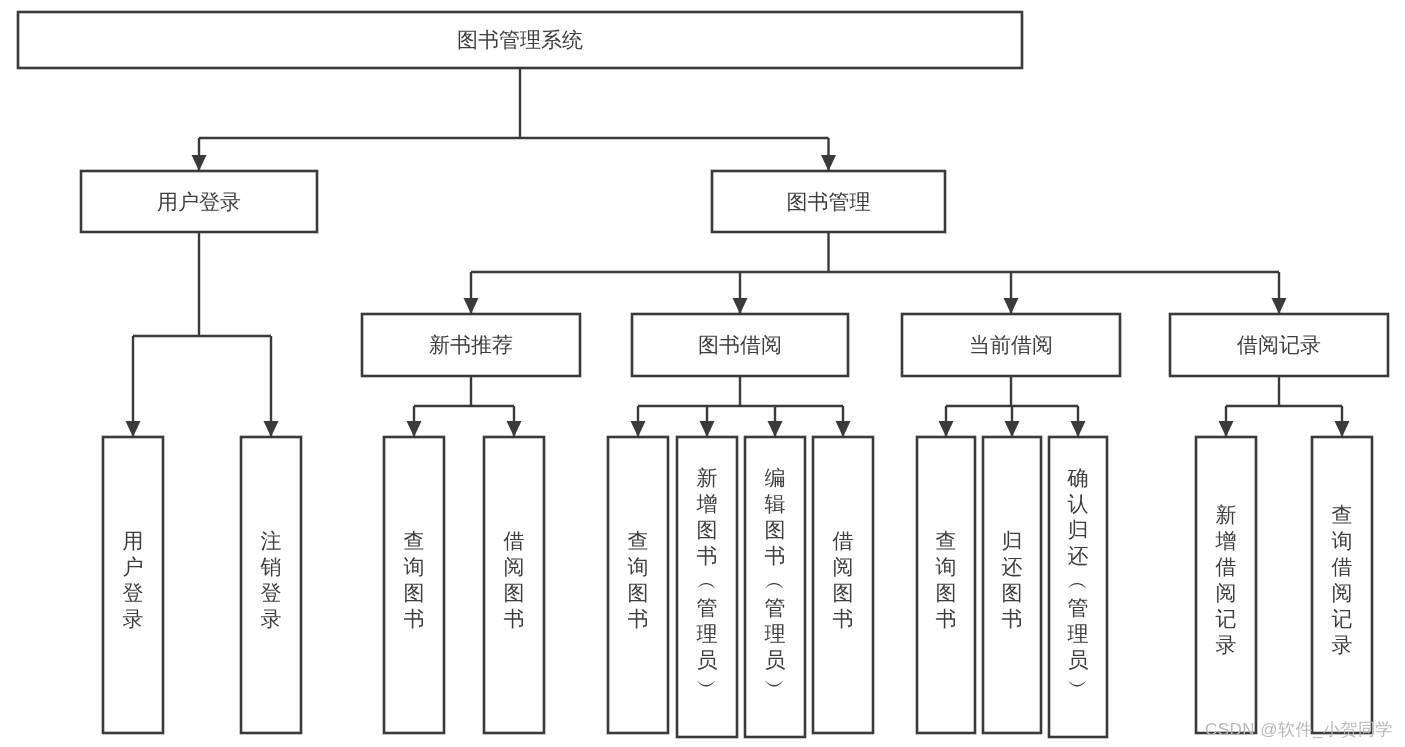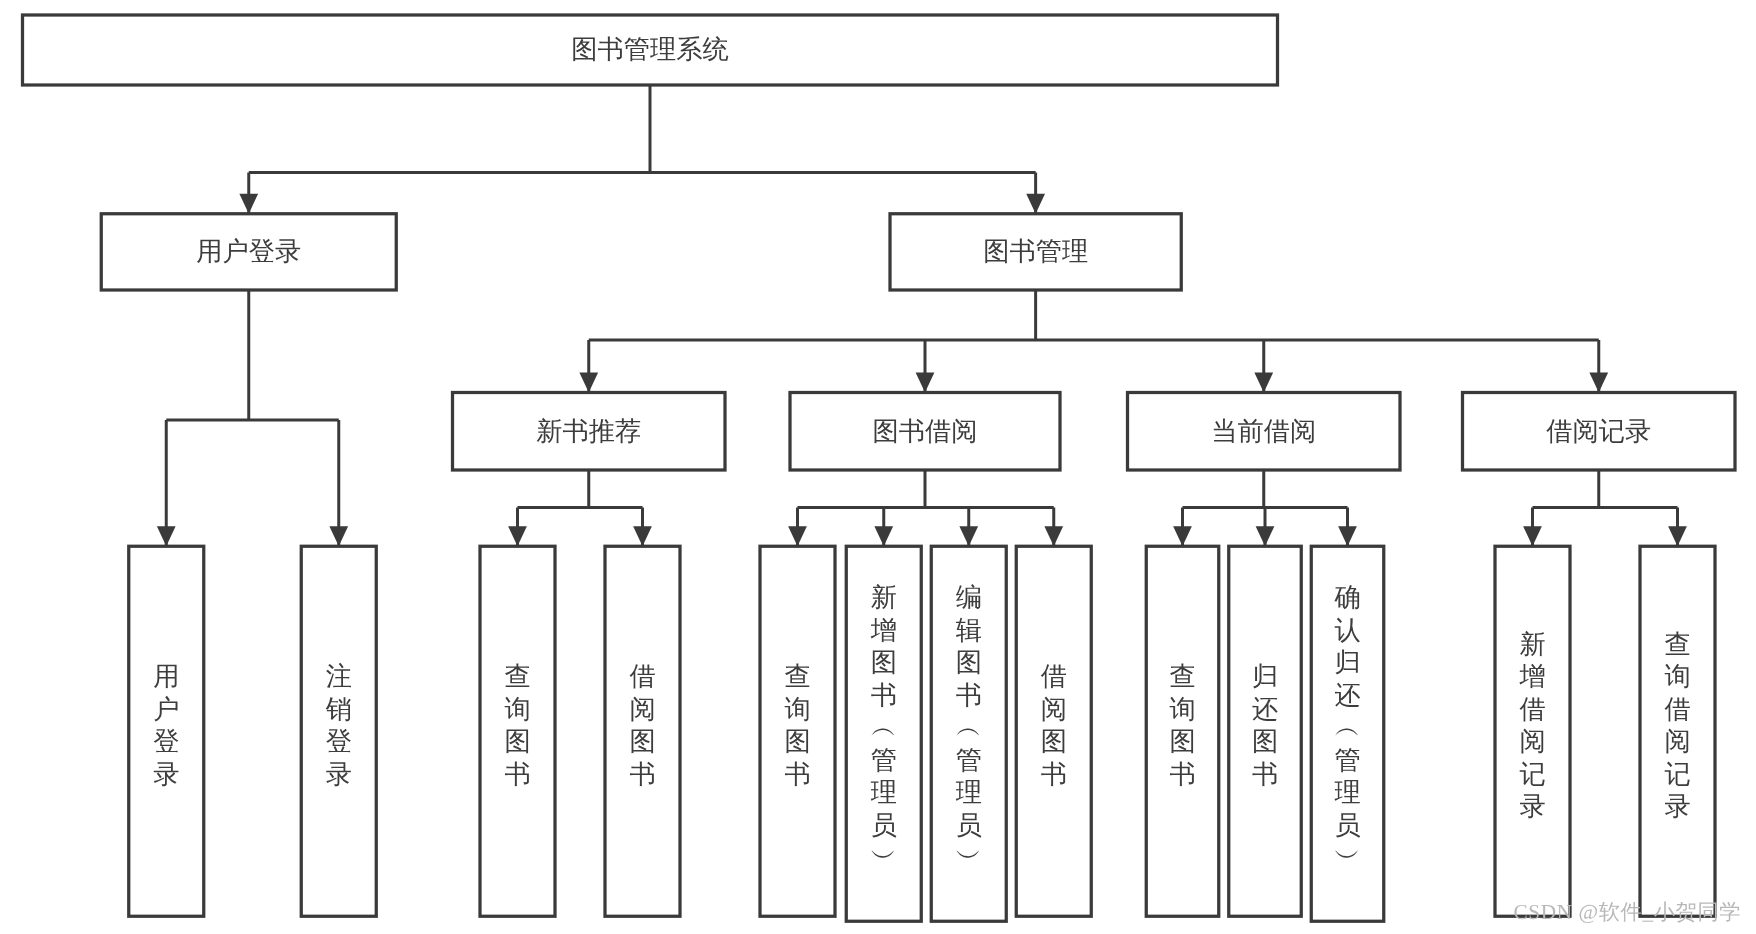--- a/index.html
+++ b/index.html
@@ -50,21 +50,21 @@
   .arrow-head {
     fill: #3a3a3a;
     stroke: none;
   }
   .watermark {
     position: absolute;
     right: 12px;
     bottom: 6px;
     color: #b8b8b8;
     font-size: 17px;
-    font-family: Liberation Serif, serif;
+    font-family: Liberation Sans, sans-serif;
     letter-spacing: 0.5px;
     white-space: nowrap;
     user-select: none;
   }
 </style>
 </head>
 <body>
 
 <svg id="diagram" viewBox="0 0 1405 747">
   <g id="edges">

